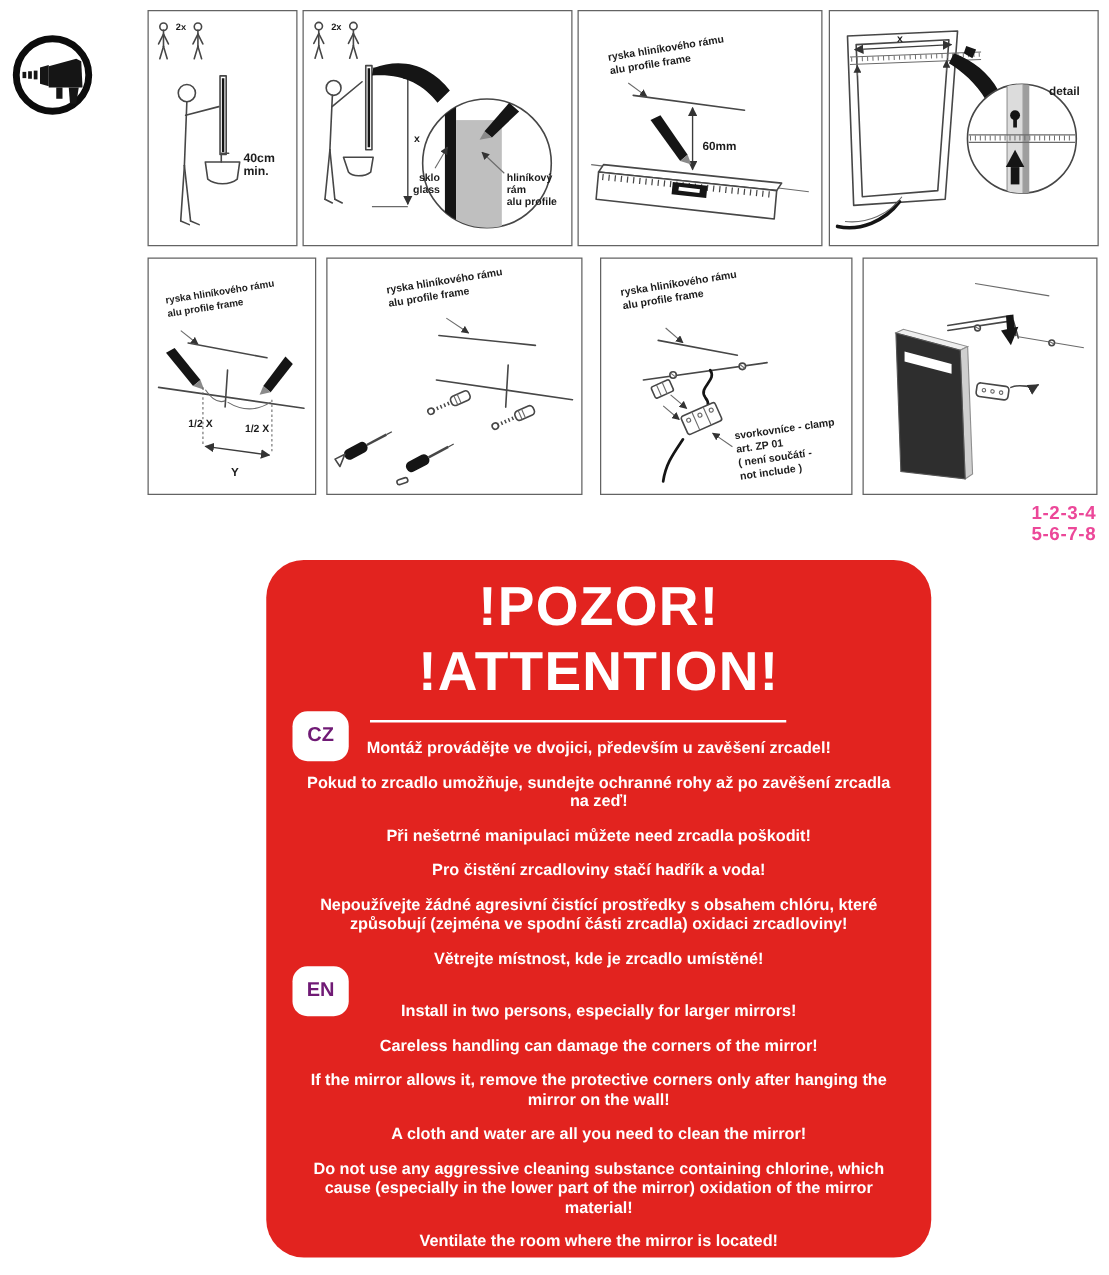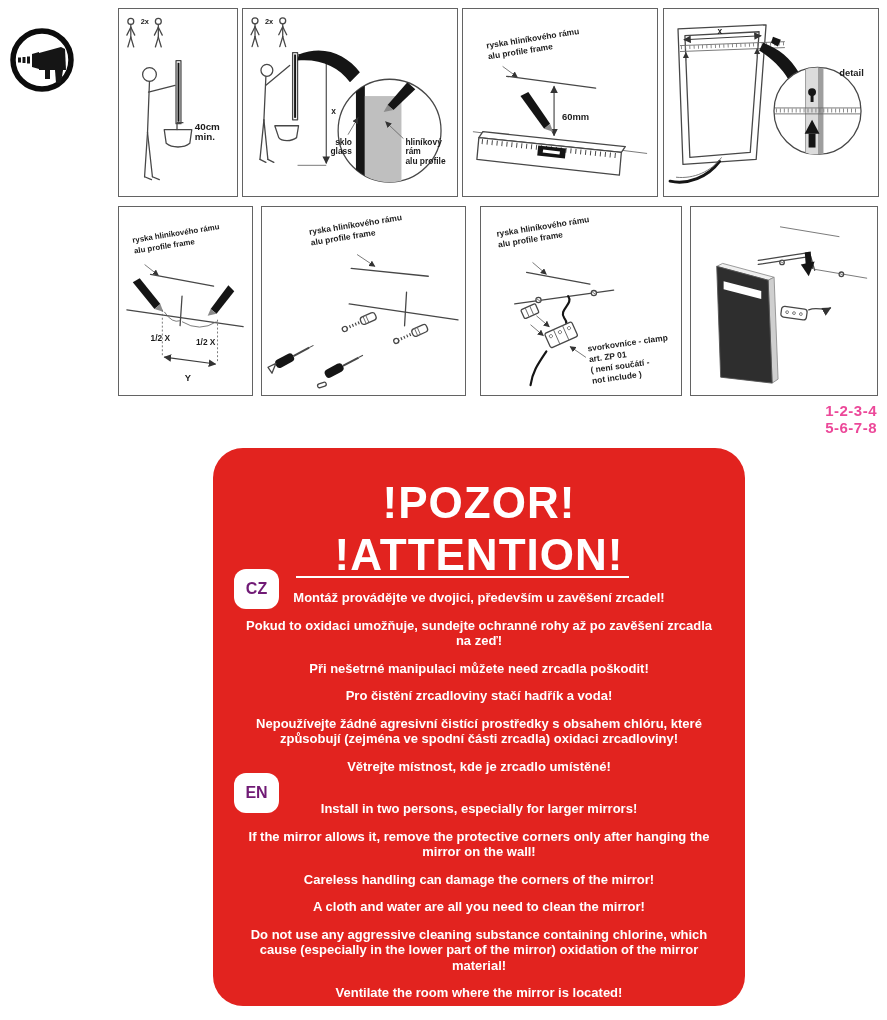--- a/index.html
+++ b/index.html
@@ -25,21 +25,21 @@
   .bk{fill:#151515;stroke:none;}
   .tx{font-family:"Liberation Sans",sans-serif;font-weight:700;fill:#1c1c1c;}
   .dim{stroke:#3c3c3c;stroke-width:1.1;fill:none;}
   
   .step-numbers{position:absolute;right:10px;top:402px;text-align:right;
     font-size:15px;font-weight:700;line-height:17px;color:#ec4899;letter-spacing:.5px;}
   
   .warning{position:absolute;left:213px;top:448px;width:532px;height:558px;
     background:#e2231f;border-radius:30px;color:#ffffff;}
   .w-title{text-align:center;font-weight:800;font-size:44px;line-height:52px;letter-spacing:1px;}
-  .w-title.first{padding-top:29px;}
+  .w-title.first{padding-top:12px;}
   .w-divider{position:absolute;left:83px;top:128px;width:333px;height:2px;background:#ffffff;}
   .lang-badge{position:absolute;left:21px;width:45px;height:40px;background:#ffffff;
     border-radius:12px;color:#701a75;font-weight:800;font-size:16px;
     display:flex;align-items:center;justify-content:center;}
   .lang-badge.cz{top:121px;}
   .lang-badge.en{top:325px;}
   .paras{position:absolute;left:30px;width:472px;text-align:center;
     font-size:13px;font-weight:700;line-height:15.5px;}
   .paras.cz{top:142px;}
   .paras.en{top:353px;}
@@ -389,33 +389,33 @@
   <div class="warning">
     <div class="w-title first">!POZOR!</div>
     <div class="w-title">!ATTENTION!</div>
     <div class="w-divider"></div>
 
     <div class="lang-badge cz">
       <span>CZ</span>
     </div>
     <div class="paras cz">
       <p>Montáž provádějte ve dvojici, především u zavěšení zrcadel!</p>
-      <p>Pokud to oxidaci umožňuje, sundejte ochranné rohy až po zavěšení zrcadla na zeď!</p>
+      <p>Pokud to zrcadlo umožňuje, sundejte ochranné rohy až po zavěšení zrcadla na zeď!</p>
       <p>Při nešetrné manipulaci můžete need zrcadla poškodit!</p>
       <p>Pro čistění zrcadloviny stačí hadřík a voda!</p>
       <p>Nepoužívejte žádné agresivní čistící prostředky s obsahem chlóru, které způsobují (zejména ve spodní části zrcadla) oxidaci zrcadloviny!</p>
       <p>Větrejte místnost, kde je zrcadlo umístěné!</p>
     </div>
 
     <div class="lang-badge en">
       <span>EN</span>
     </div>
     <div class="paras en">
       <p>Install in two persons, especially for larger mirrors!</p>
+      <p>Careless handling can damage the corners of the mirror!</p>
       <p>If the mirror allows it, remove the protective corners only after hanging the mirror on the wall!</p>
-      <p>Careless handling can damage the corners of the mirror!</p>
       <p>A cloth and water are all you need to clean the mirror!</p>
       <p>Do not use any aggressive cleaning substance containing chlorine, which cause (especially in the lower part of the mirror) oxidation of the mirror material!</p>
       <p>Ventilate the room where the mirror is located!</p>
     </div>
   </div>
 
 </div>
 
 </body></html>

